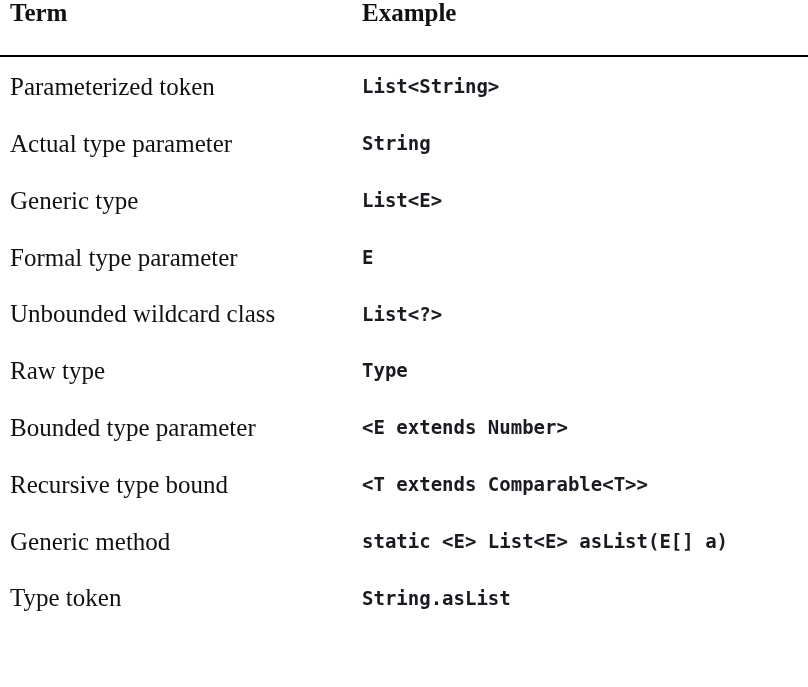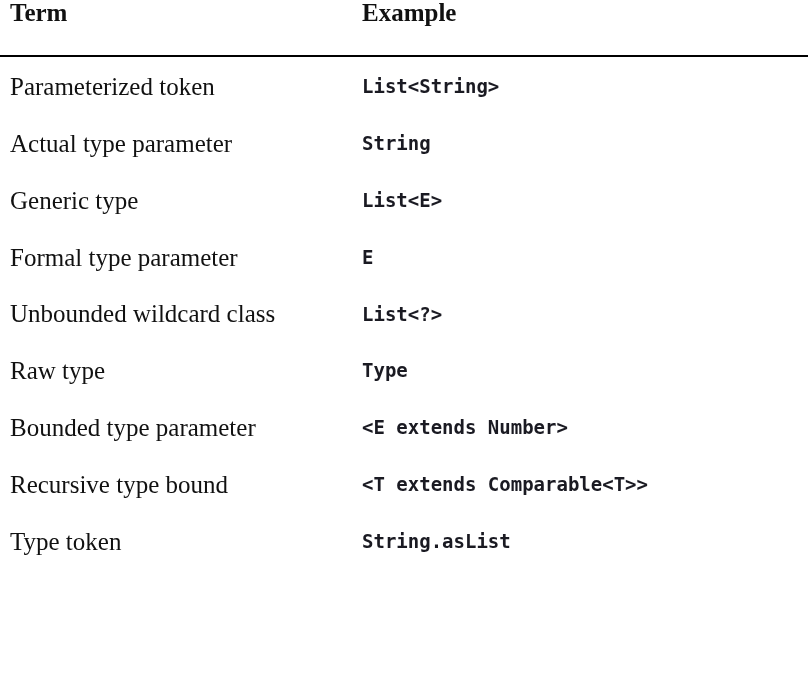--- a/index.html
+++ b/index.html
@@ -135,18 +135,22 @@
         </tr>
         <tr class="term-row">
           <td class="cell-term">Bounded type parameter</td>
           <td class="cell-example">&lt;E extends Number&gt;</td>
         </tr>
         <tr class="term-row">
           <td class="cell-term">Recursive type bound</td>
           <td class="cell-example">&lt;T extends Comparable&lt;T&gt;&gt;</td>
         </tr>
         <tr class="term-row">
+          <td class="cell-term">Generic method</td>
+          <td class="cell-example">static &lt;E&gt; List&lt;E&gt; asList(E[] a)</td>
+        </tr>
+        <tr class="term-row">
           <td class="cell-term">Type token</td>
           <td class="cell-example">String.asList</td>
         </tr>
       </tbody>
   </table>
 </div>
 
 </body></html>

